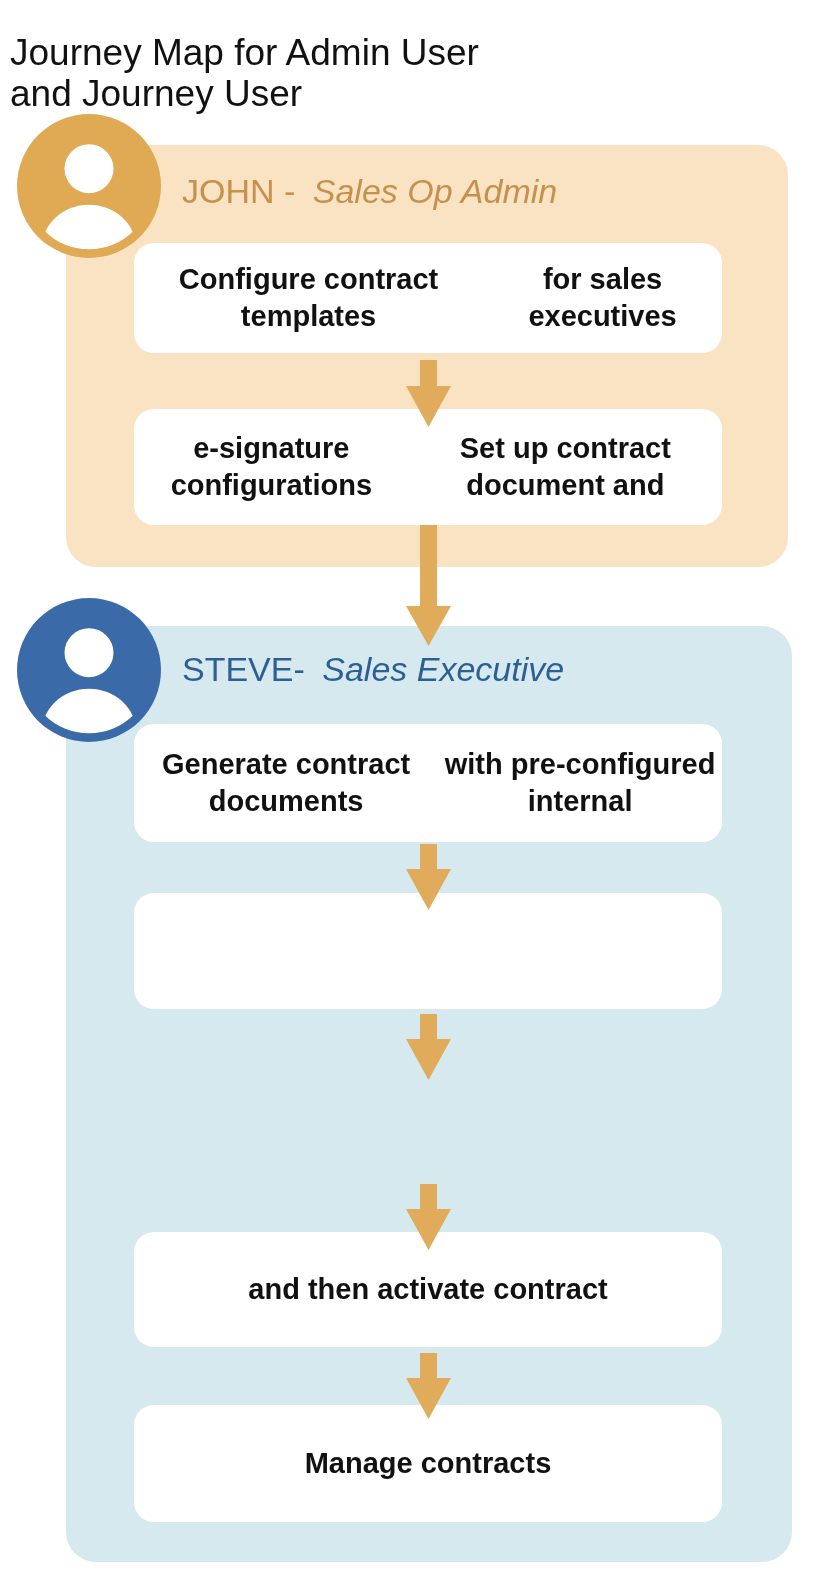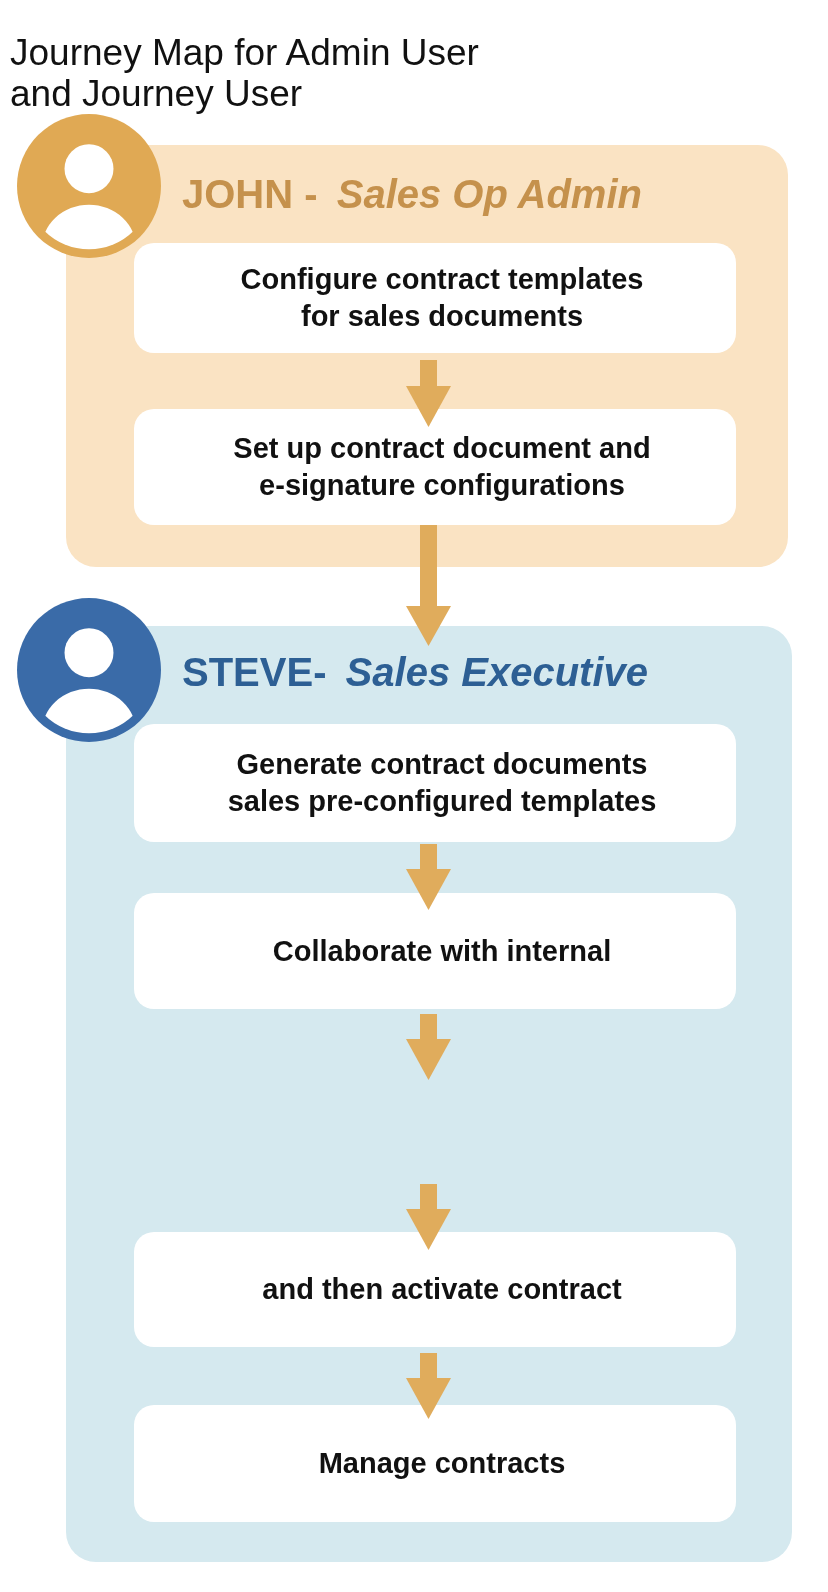--- a/index.html
+++ b/index.html
@@ -16,31 +16,31 @@
   .panel-admin{top:145px;width:722px;height:422px;background:var(--panel-gold,#FAE3C3);}
   .panel-runtime{top:626px;width:726px;height:936px;background:var(--panel-blue,#D5E9EF);}
 
   .avatar{position:absolute;width:144px;height:144px;}
   .avatar-admin{left:17px;top:114px;}
   .avatar-runtime{left:17px;top:598px;}
   .avatar .silhouette{fill:#ffffff;}
   .avatar-admin .disc{fill:var(--avatar-gold,#E0A954);}
   .avatar-runtime .disc{fill:var(--avatar-blue,#3A6BA8);}
 
-  .persona-header{position:absolute;left:182px;font-size:40px;font-weight:700;white-space:nowrap;}
+  .persona-header{position:absolute;left:182px;font-size:34px;font-weight:400;white-space:nowrap;}
   .header-admin{top:172px;color:var(--header-gold,#C5914C);}
   .header-runtime{top:650px;color:var(--header-blue,#2D5F94);}
   .persona-header .role{font-style:italic;margin-left:8px;}
 
   .step-box{
     position:absolute;left:134px;width:588px;border-radius:20px;
     background:var(--box-bg,#ffffff);
-    display:flex;flex-direction:column;align-items:center;justify-content:center;
+    display:flex;flex-direction:row;align-items:center;justify-content:center;
     font-size:29px;line-height:37px;font-weight:bold;text-align:center;
-    color:var(--text,#111111);z-index:1;padding-left:14px;
+    color:var(--text,#111111);z-index:1;
   }
   .b-a1{top:243px;height:110px;}
   .b-a2{top:409px;height:116px;}
   .b-b1{top:724px;height:118px;}
   .b-b2{top:893px;height:116px;}
   .b-b3{top:1062px;height:116px;}
   .b-b4{top:1232px;height:115px;}
   .b-b5{top:1405px;height:117px;justify-content:center;}
 
   .arrow{position:absolute;left:406px;width:45px;z-index:5;}
@@ -76,33 +76,33 @@
     <ellipse class="silhouette" cx="50" cy="94" rx="33" ry="31" clip-path="url(#clipAdmin)"></ellipse>
   </svg>
 
   <div class="persona-header header-admin">
     <span class="pname">JOHN -</span>
     <span class="role">Sales Op Admin</span>
   </div>
 
   <div class="step-box b-a1">
     <div>Configure contract templates</div>
-    <div>for sales documents</div>
+    <div>for sales executives</div>
   </div>
 
   <div class="arrow ar-a">
     <svg viewBox="0 0 45 67" preserveAspectRatio="none">
         <rect x="14" y="0" width="17" height="28"></rect>
         <polygon points="0,26 45,26 22.5,67"></polygon>
       </svg>
   </div>
 
   <div class="step-box b-a2">
+    <div>e-signature configurations</div>
     <div>Set up contract document and</div>
-    <div>e-signature configurations</div>
   </div>
 
   <div class="arrow ar-long">
     <svg viewBox="0 0 45 121" preserveAspectRatio="none">
         <rect x="14" y="0" width="17" height="84"></rect>
         <polygon points="0,81 45,81 22.5,121"></polygon>
       </svg>
   </div>
 
   <div class="panel panel-runtime"></div>
@@ -118,32 +118,31 @@
     <ellipse class="silhouette" cx="50" cy="94" rx="33" ry="31" clip-path="url(#clipRuntime)"></ellipse>
   </svg>
 
   <div class="persona-header header-runtime">
     <span class="pname">STEVE-</span>
     <span class="role">Sales Executive</span>
   </div>
 
   <div class="step-box b-b1">
     <div>Generate contract documents</div>
-    <div>sales pre-configured templates</div>
+    <div>with pre-configured internal</div>
   </div>
 
   <div class="arrow ar-b1">
     <svg viewBox="0 0 45 66" preserveAspectRatio="none">
         <rect x="14" y="0" width="17" height="27"></rect>
         <polygon points="0,25 45,25 22.5,66"></polygon>
       </svg>
   </div>
 
   <div class="step-box b-b2">
-    <div>Collaborate with internal</div>
   </div>
 
   <div class="arrow ar-b2">
     <svg viewBox="0 0 45 66" preserveAspectRatio="none">
         <rect x="14" y="0" width="17" height="27"></rect>
         <polygon points="0,25 45,25 22.5,66"></polygon>
       </svg>
   </div>
 
 

